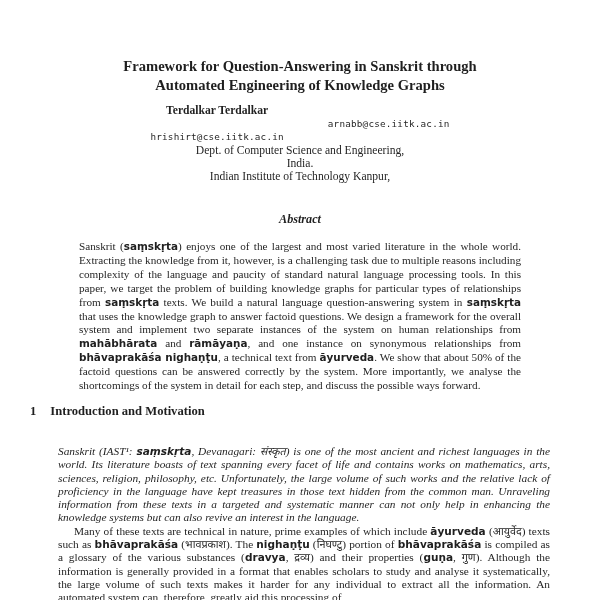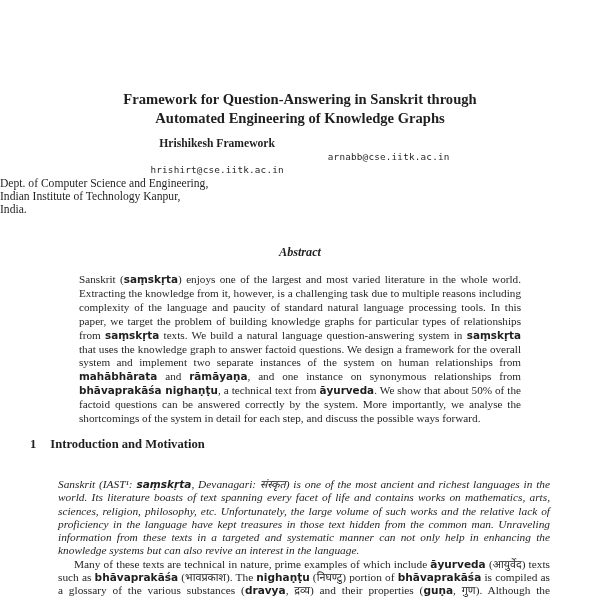--- a/index.html
+++ b/index.html
@@ -4,21 +4,21 @@
 <style>
   html,body { margin:0; padding:0; }
   .page {
     position:relative;
     width:600px; height:600px;
     background:#ffffff;
     color:#1f1f1f;
     font-family:"Liberation Serif", serif;
     overflow:hidden;
     box-sizing:border-box;
-    padding-top:90px;
+    padding-top:57px;
     border-radius:29px;
   }
   .title {
     text-align:center;
     font-weight:bold;
     font-size:14.6px;
     line-height:19px;
     margin:0 70px;
   }
   .authors-row {
@@ -34,21 +34,21 @@
     line-height:13px;
   }
   .author-email {
     font-family:"DejaVu Sans Mono", monospace;
     font-size:9.3px;
     line-height:12px;
     margin-top:14px;
     letter-spacing:0.2px;
   }
   .affiliation {
-    text-align:left;
+    text-align:center;
     font-size:11.6px;
     line-height:13px;
     margin-top:1px;
   }
   .affiliation div { margin:0; }
   .abstract-heading {
     text-align:center;
     font-weight:bold;
     font-size:12.2px;
     margin-top:29px;
@@ -84,32 +84,32 @@
 
 <div class="page">
 
   <div class="title">
     <div>Framework for Question-Answering in Sanskrit through</div>
     <div>Automated Engineering of Knowledge Graphs</div>
   </div>
 
   <div class="authors-row">
     <div class="author">
-      <div class="author-name">Hrishikesh Framework</div>
+      <div class="author-name">Terdalkar Terdalkar</div>
       <div class="author-email">hrishirt@cse.iitk.ac.in</div>
     </div>
     <div class="author">
       <div class="author-email">arnabb@cse.iitk.ac.in</div>
     </div>
   </div>
 
   <div class="affiliation">
     <div>Dept. of Computer Science and Engineering,</div>
+    <div>India.</div>
     <div>Indian Institute of Technology Kanpur,</div>
-    <div>India.</div>
   </div>
 
   <div class="abstract-heading">Abstract</div>
 
   <p class="abstract-body"><span>Sanskrit (</span><span class="skt">saṃskṛta</span><span>) enjoys one of the largest and most varied literature in the whole world. Extracting the knowledge from it, however, is a challenging task due to multiple reasons including complexity of the language and paucity of standard natural language processing tools.  In this paper, we target the problem of building knowledge graphs for particular types of relationships from </span><span class="skt">saṃskṛta</span><span> texts. We build a natural language question-answering system in </span><span class="skt">saṃskṛta</span><span> that uses the knowledge graph to answer factoid questions.  We design a framework for the overall system and implement two separate instances of the system on human relationships from </span><span class="skt">mahābhārata</span><span> and </span><span class="skt">rāmāyaṇa</span><span>, and one instance on synonymous relationships from </span><span class="skt">bhāvaprakāśa nighaṇṭu</span><span>, a technical text from </span><span class="skt">āyurveda</span><span>.  We show that about 50% of the factoid questions can be answered correctly by the system. More importantly, we analyse the shortcomings of the system in detail for each step, and discuss the possible ways forward.</span></p>
 
   <div class="section-heading">
     <span class="sec-num">1</span><span>Introduction and Motivation</span>
   </div>
 

